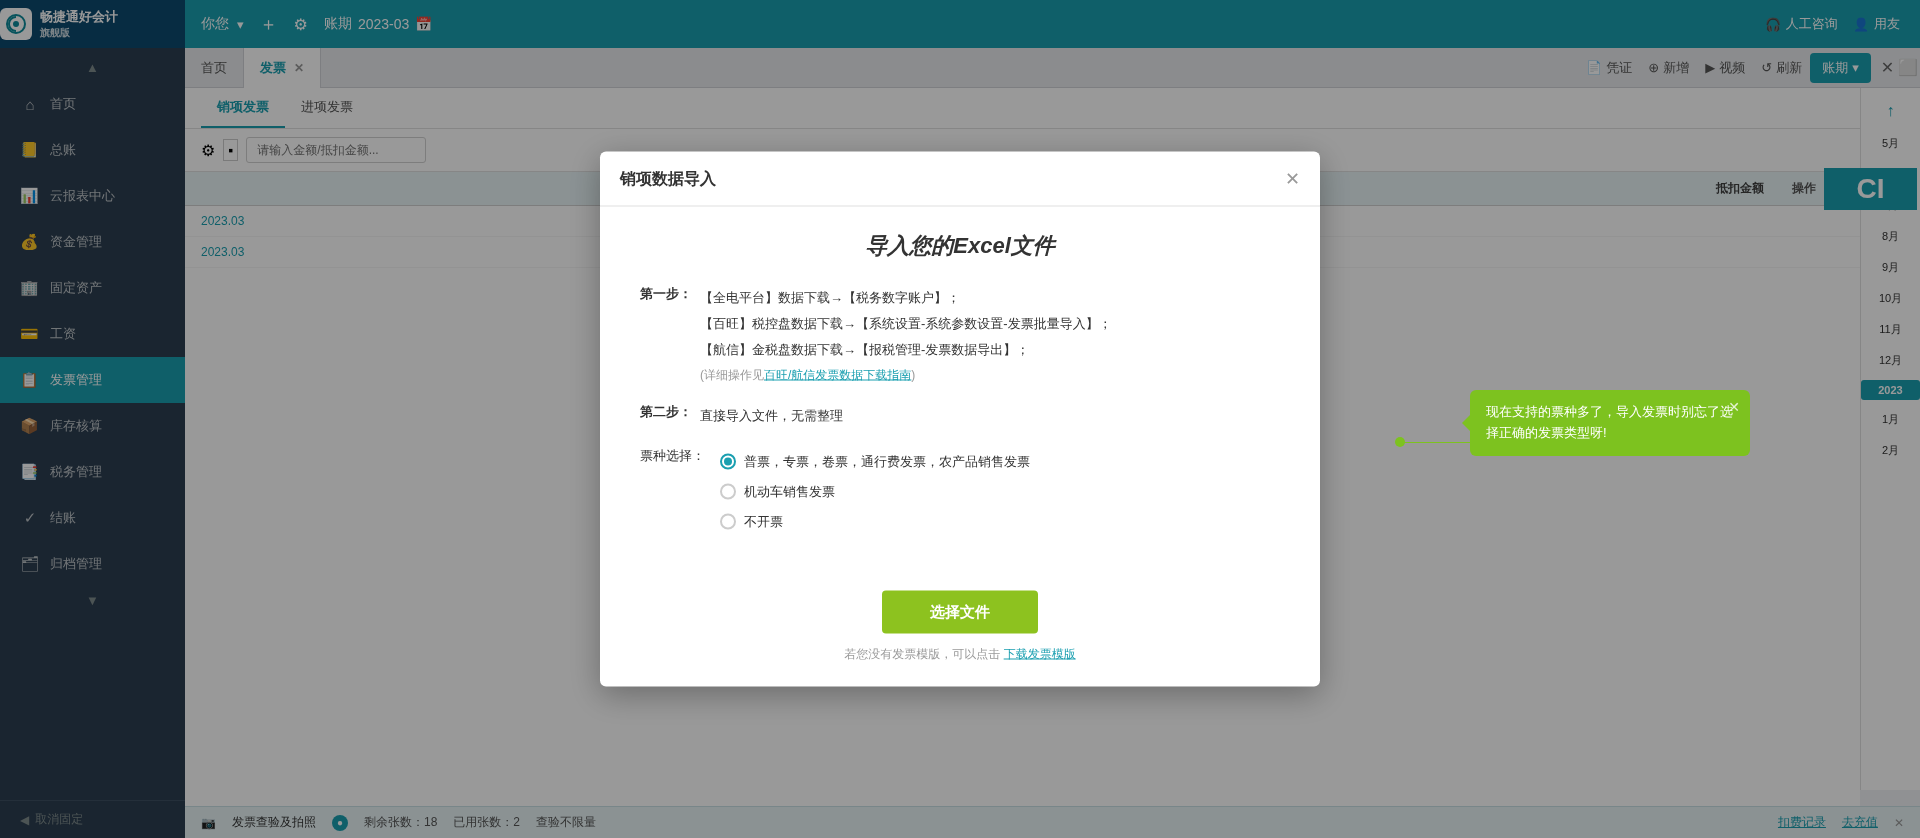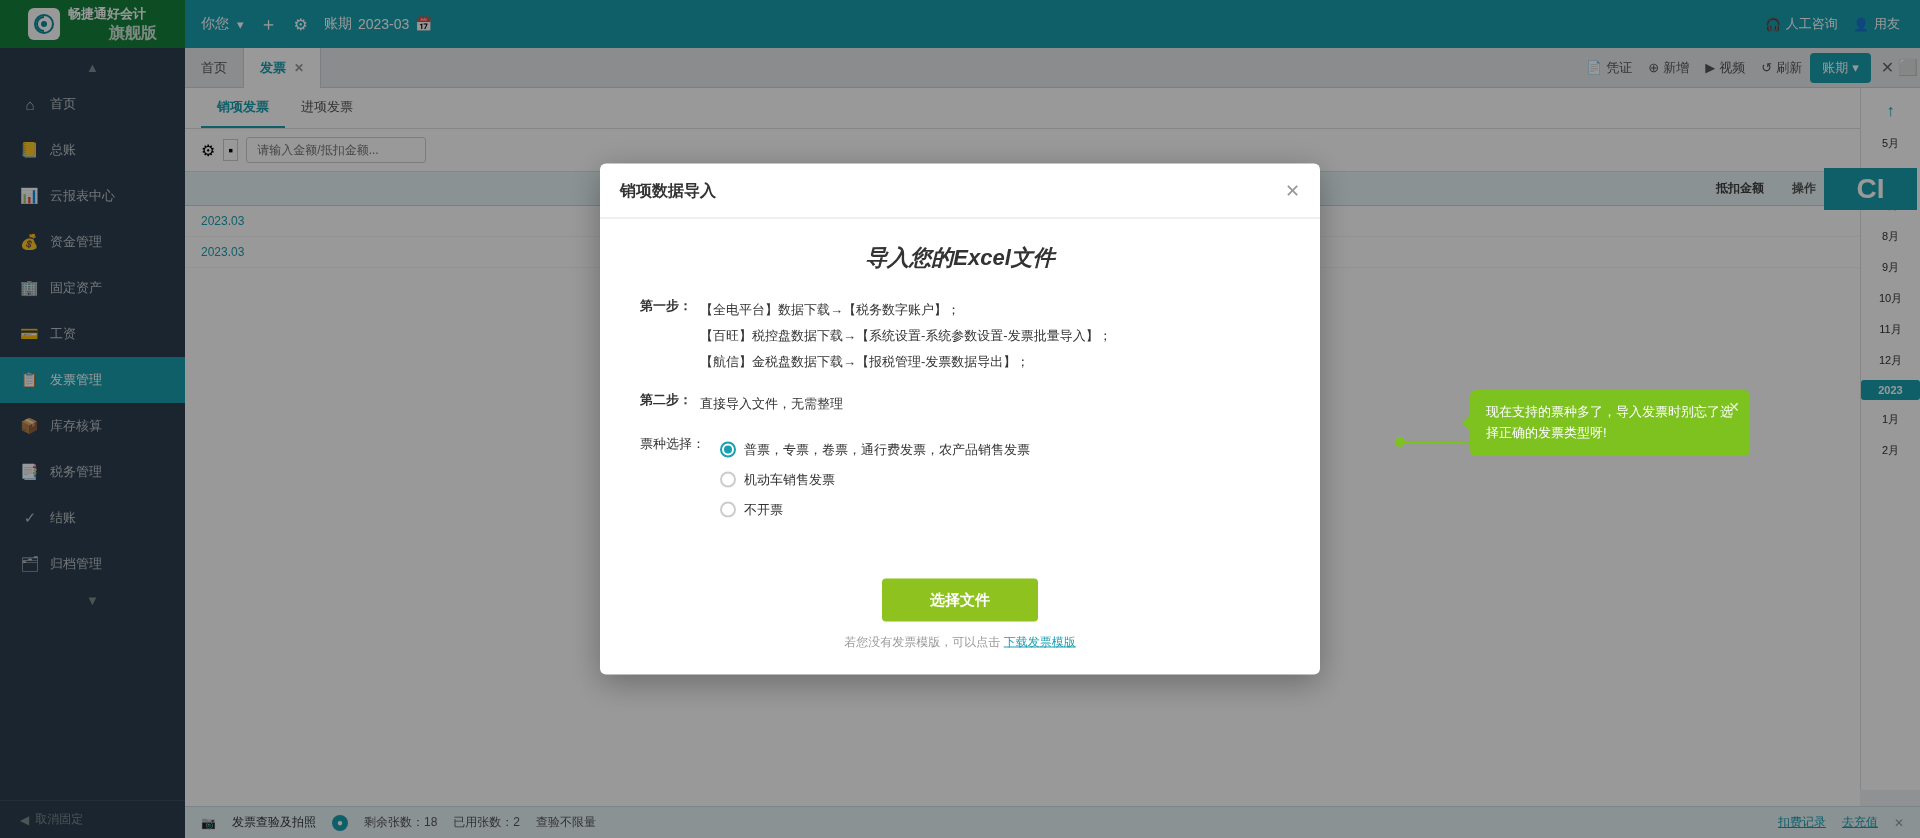--- a/index.html
+++ b/index.html
@@ -4,22 +4,22 @@
   <style>
     * { box-sizing: border-box; margin: 0; padding: 0; }
     body { font-family: 'Microsoft YaHei', '微软雅黑', sans-serif; font-size: 13px; background: #f0f2f5; width: 1920px; height: 838px; overflow: hidden; }
 
     
     .topbar {
       position: fixed; top: 0; left: 0; right: 0; height: 48px;
       background: #1a9fb0; display: flex; align-items: center; z-index: 100;
     }
     .topbar-logo {
-      width: 185px; height: 48px; background: #15803d;
-      display: flex; align-items: center; justify-content: center;
+      width: 185px; height: 48px; background: #0c4a6e;
+      display: flex; align-items: center; 
       color: white; font-size: 14px; font-weight: bold; flex-shrink: 0;
     }
     .topbar-logo-icon {
       width: 32px; height: 32px; background: white; border-radius: 6px;
       display: flex; align-items: center; justify-content: center;
       color: #0d8a9a; font-size: 18px; font-weight: bold; margin-right: 8px;
     }
     .topbar-center { display: flex; align-items: center; padding: 0 16px; flex: 1; }
     .topbar-company { color: white; font-size: 14px; margin-right: 8px; }
     .topbar-dropdown { color: white; cursor: pointer; margin-right: 16px; }
@@ -196,21 +196,21 @@
   <div class="topbar-logo">
     <div class="topbar-logo-icon">
       <svg width="22" height="22" viewBox="0 0 22 22">
           <circle cx="11" cy="11" r="9" fill="none" stroke="#0d8a9a" stroke-width="2"></circle>
           <path d="M11 4 C7 4 4 7 4 11 C4 15 7 18 11 18" stroke="#0d8a9a" stroke-width="2" fill="none"></path>
           <circle cx="11" cy="11" r="3" fill="#0d8a9a"></circle>
         </svg>
     </div>
     <div>
       <div style="font-size:13px;font-weight:bold;color:white;">畅捷通好会计</div>
-      <div style="font-size:16px;color:rgba(255,255,255,0.8);margin-left:41px;">旗舰版</div>
+      <div style="font-size:10px;color:rgba(255,255,255,0.8);">旗舰版</div>
     </div>
   </div>
   <div class="topbar-center">
     <span class="topbar-company">你您</span>
     <span class="topbar-dropdown">▾</span>
     <span class="topbar-plus">＋</span>
     <span class="topbar-gear">⚙</span>
     <span class="topbar-period">
       <span>账期</span>
       <span>2023-03</span>
@@ -387,20 +387,23 @@
   </div>
   <div class="modal-body">
     <div class="modal-h1">导入您的Excel文件</div>
 
     <div class="modal-step">
       <span class="modal-step-label">第一步：</span>
       <div class="modal-step-content">
         <div>【全电平台】数据下载→【税务数字账户】；</div>
         <div>【百旺】税控盘数据下载→【系统设置-系统参数设置-发票批量导入】；</div>
         <div>【航信】金税盘数据下载→【报税管理-发票数据导出】；</div>
+        <div class="modal-step-note">
+          (详细操作见<span class="link">百旺/航信发票数据下载指南</span>)
+        </div>
       </div>
     </div>
 
     <div class="modal-step">
       <span class="modal-step-label">第二步：</span>
       <span class="modal-step-content">直接导入文件，无需整理</span>
     </div>
 
     <div style="display:flex;align-items:flex-start;margin-top:8px;">
       <span style="font-size:13px;color:#333;min-width:80px;padding-top:2px;">票种选择：</span>

